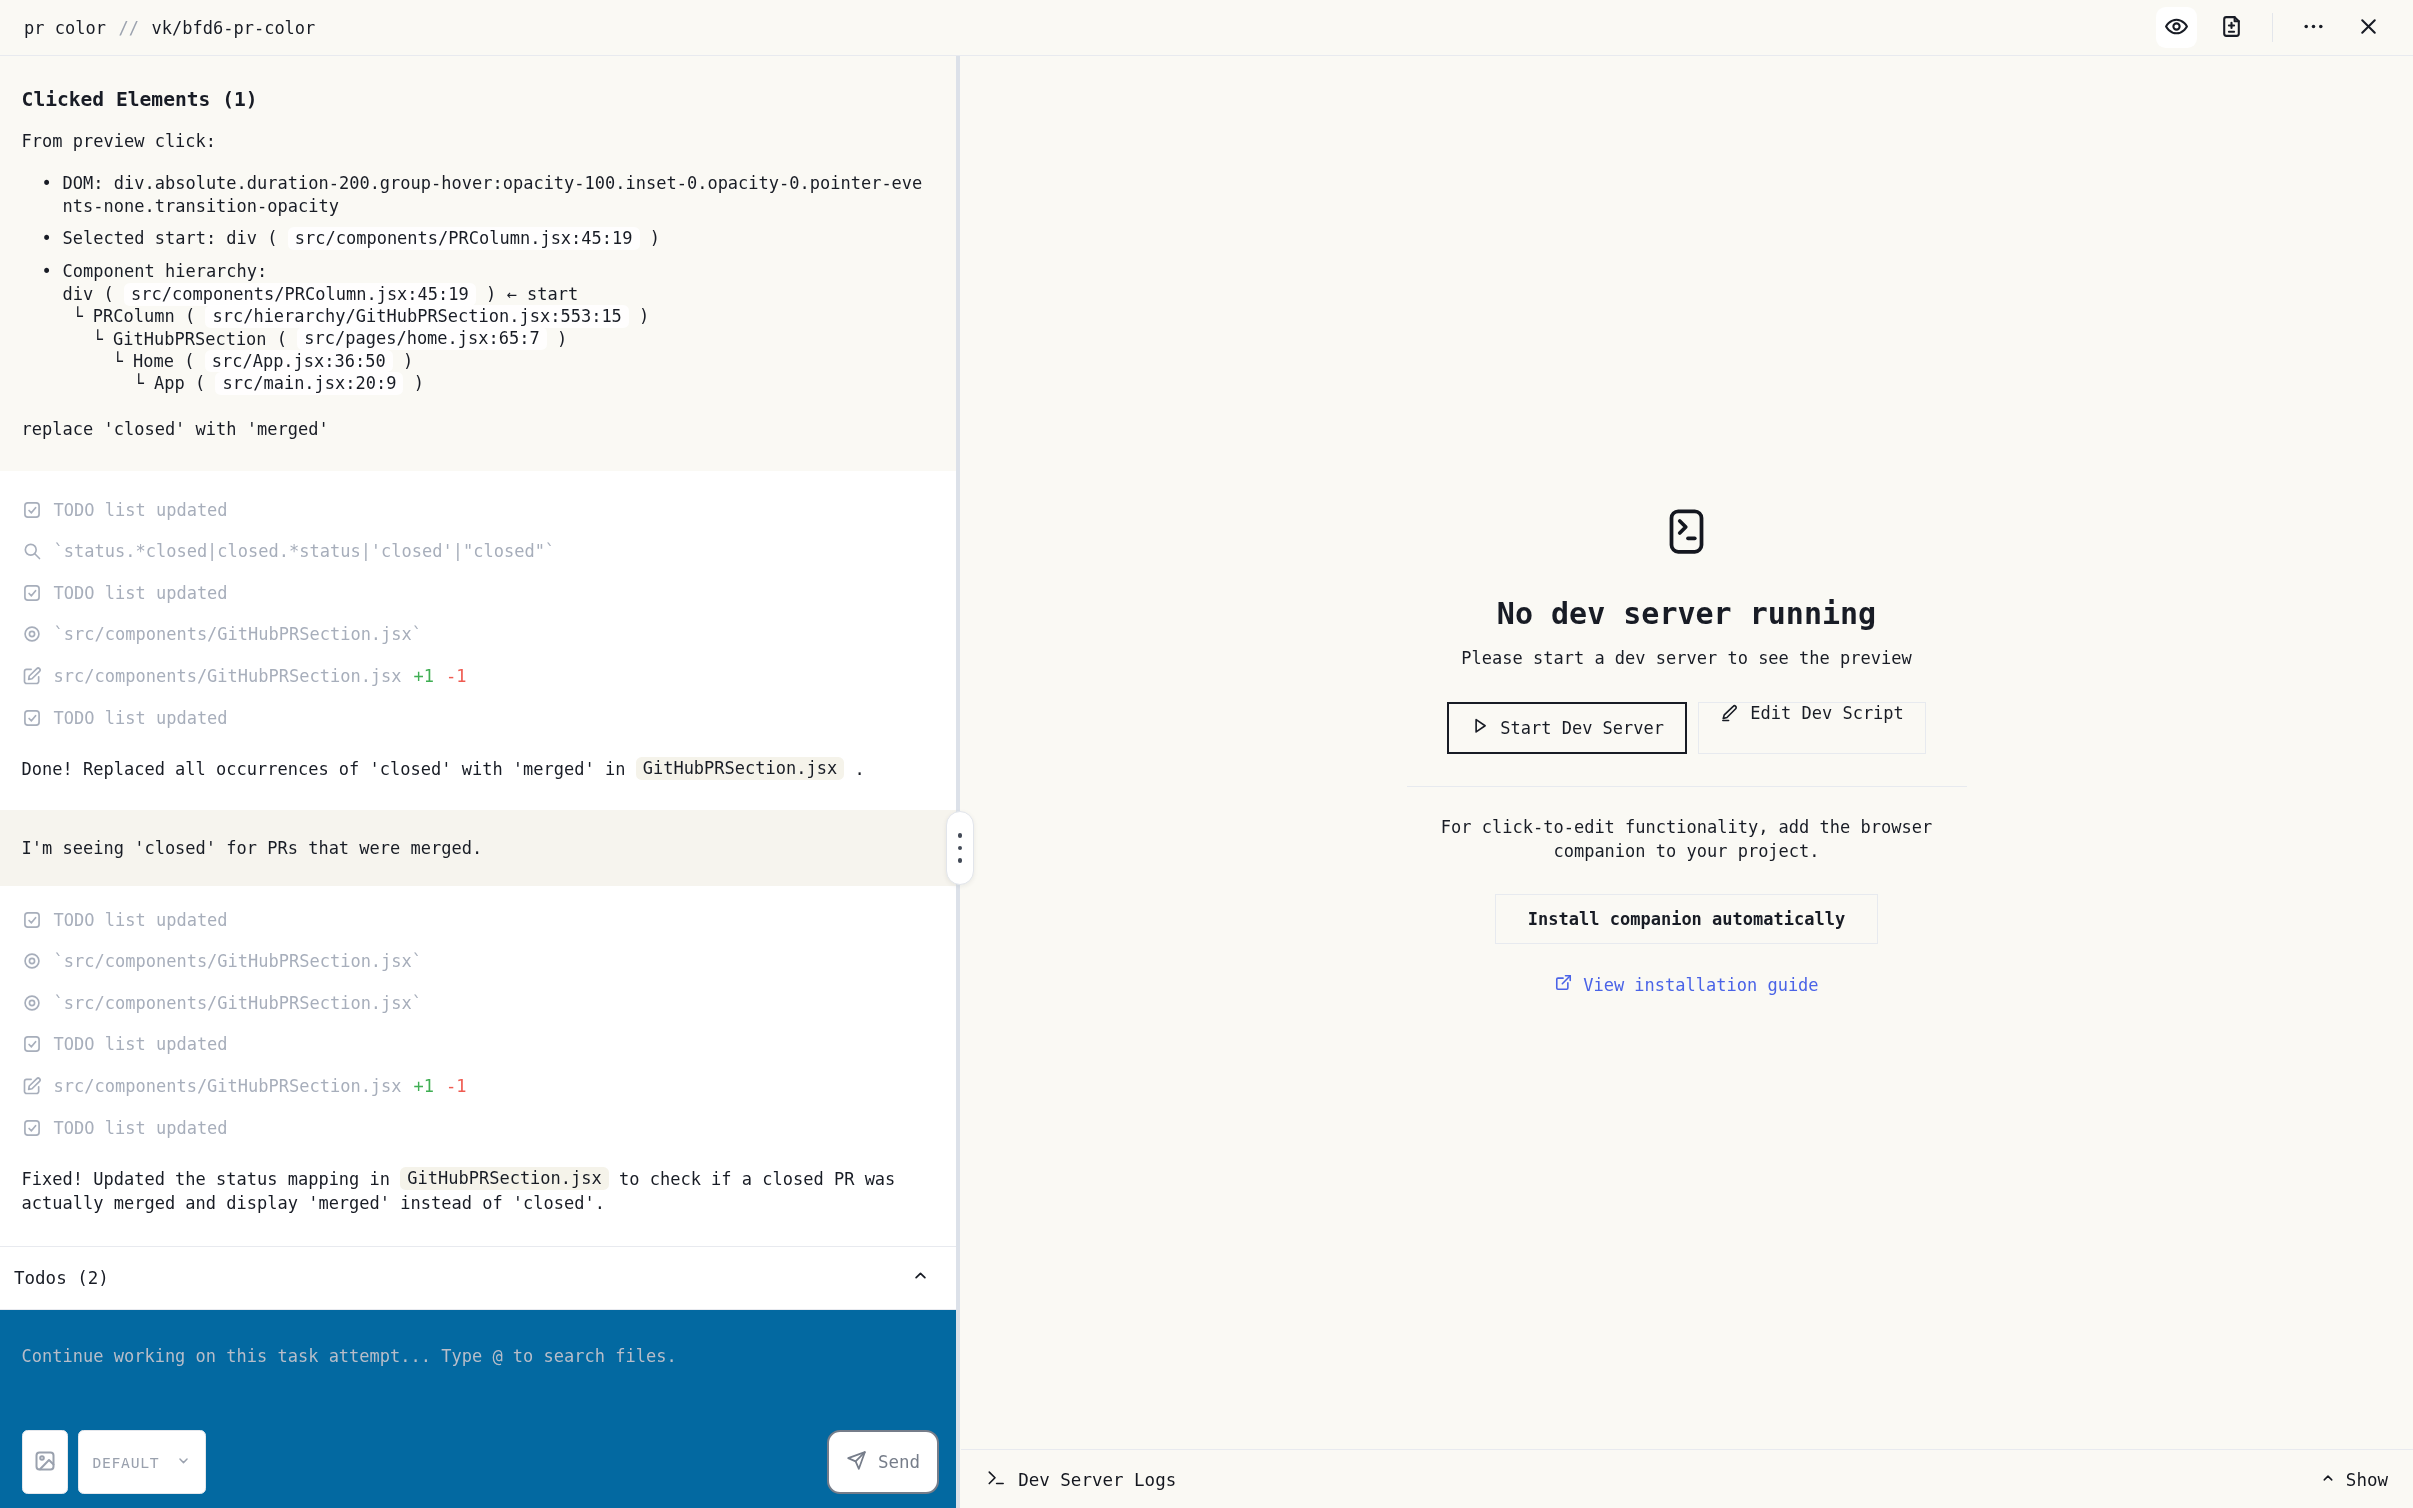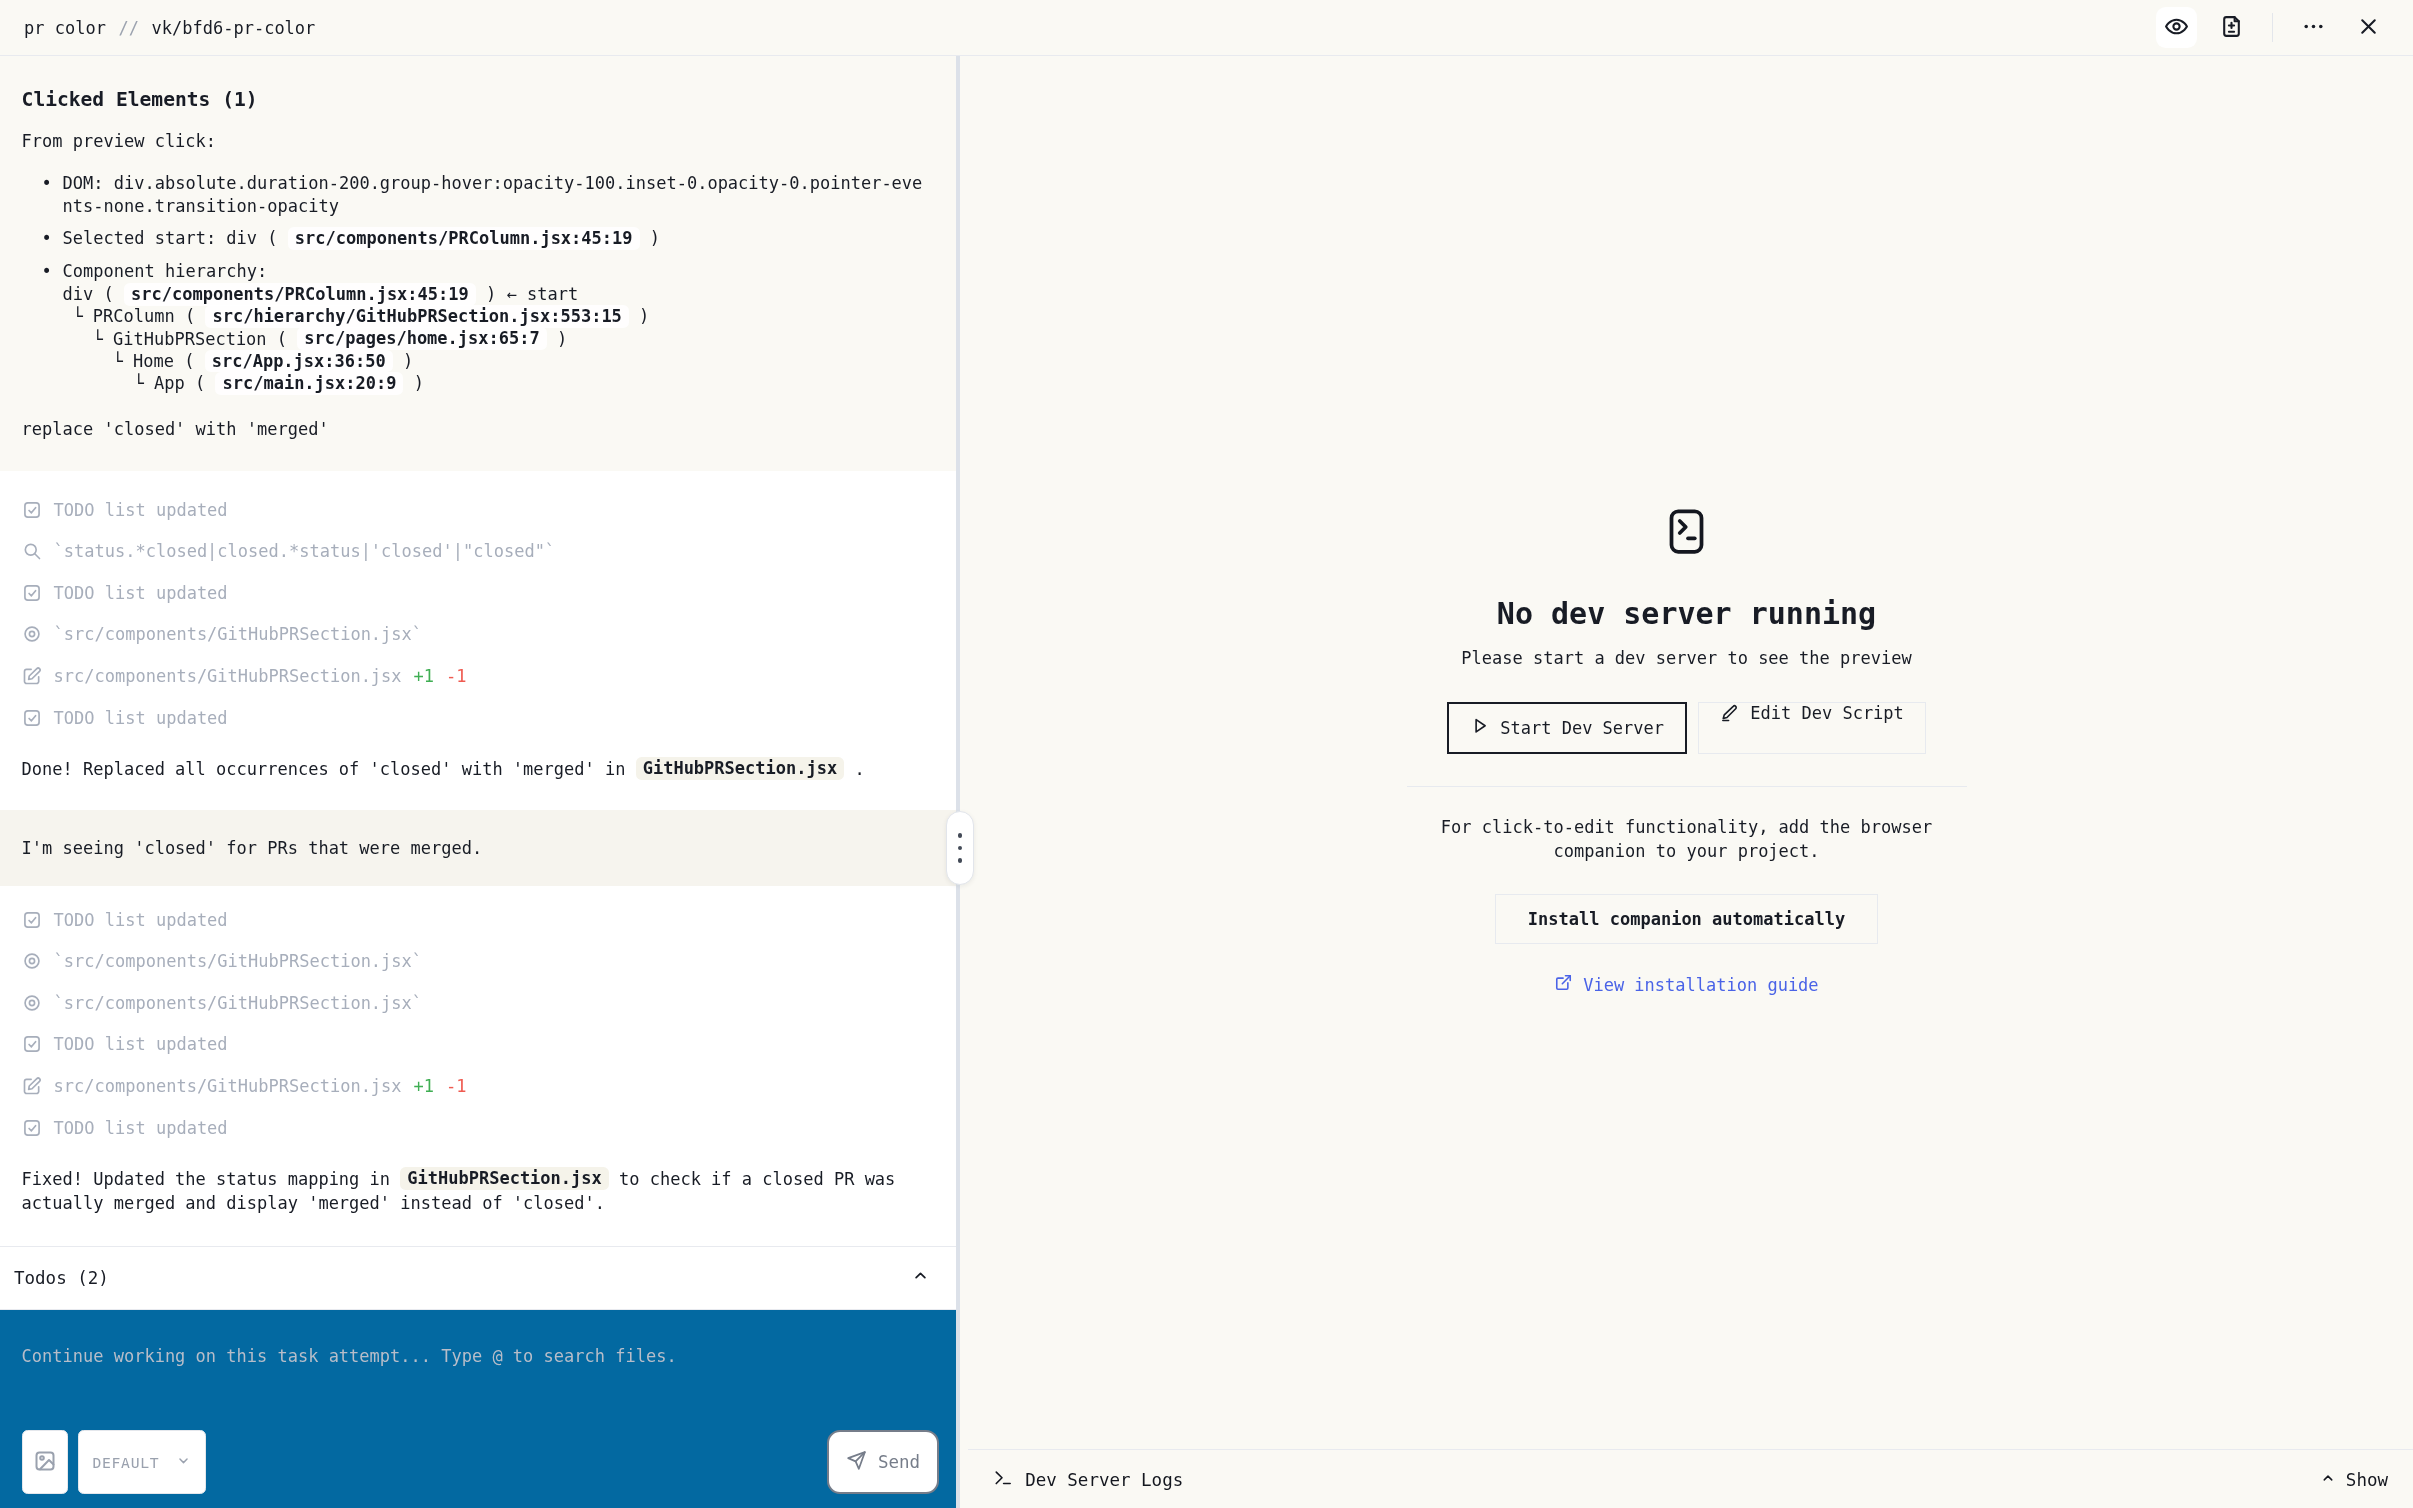--- a/index.html
+++ b/index.html
@@ -49,21 +49,21 @@
   .sec { padding-left: 21.6px; padding-right: 31px; }
   .on-cream { background: var(--cream); }
   .on-white { background: #ffffff; }
   .clicked-sec { padding-top: 32px; padding-bottom: 32px; }
   .clicked-heading { font-size: 19.6px; font-weight: bold; margin: 0 0 19.6px 0; }
   .clicked-intro { margin-bottom: 21px; }
   .bullets { list-style: none; margin: 0; padding: 0 0 0 41px; }
   .bullets li { position: relative; line-height: 23px; margin-bottom: 9.8px; word-break: break-all; }
   .bullets li::before { content: "•"; position: absolute; left: -21px; }
   .h-line { line-height: 22.3px; white-space: nowrap; }
-  .pill { border-radius: 5.6px; padding: 1.4px 7px; font-weight: bold; }
+  .pill { border-radius: 5.6px; padding: 1.4px 7px; }
   .on-cream .pill { background: rgba(255,255,255,0.85); }
   .on-white .pill { background: #f5f3ea; }
   .request-line { margin-top: 24px; }
 
   
   .activity-sec-1 { padding-top: 29px; padding-bottom: 29px; }
   .activity-sec-2 { padding-top: 24px; padding-bottom: 31px; }
   .status-row { display: flex; align-items: center; gap: 12px; color: var(--muted); margin-bottom: 21.6px; white-space: nowrap; }
   .status-row .s-icon { flex: none; display: flex; }
   .status-row .s-icon svg { width: 20px; height: 20px; }
@@ -144,21 +144,21 @@
   .install-btn {
     height: 50px; padding: 0 32px; border: 1.4px solid #e7eaef; background: transparent;
     color: #181c25; font-family: inherit; font-size: 17px; font-weight: bold; cursor: pointer;
     margin-bottom: 29px;
   }
   .guide-link { display: flex; align-items: center; gap: 9.8px; color: var(--c-accent); cursor: pointer; text-decoration: none; font-size: 17px; }
   .guide-link svg { width: 19px; height: 19px; }
 
   
   .logs-bar {
-    position: absolute; left: 8px; right: 0; bottom: 0; height: 60px;
+    position: absolute; left: 1px; right: 0; bottom: 0; height: 60px;
     border-top: 1.4px solid var(--border-lt); background: var(--cream);
     display: flex; align-items: center; padding: 0 25px;
   }
   .logs-left { display: flex; align-items: center; gap: 12.6px; font-size: 17.5px; color: #14171f; }
   .logs-left svg { width: 19.6px; height: 19.6px; }
   .logs-toggle { margin-left: auto; display: flex; align-items: center; gap: 8.4px; font-size: 17.5px; color: #14171f; cursor: pointer; }
   .logs-toggle svg { width: 18px; height: 18px; }
 </style>
 </head>
 <body>

